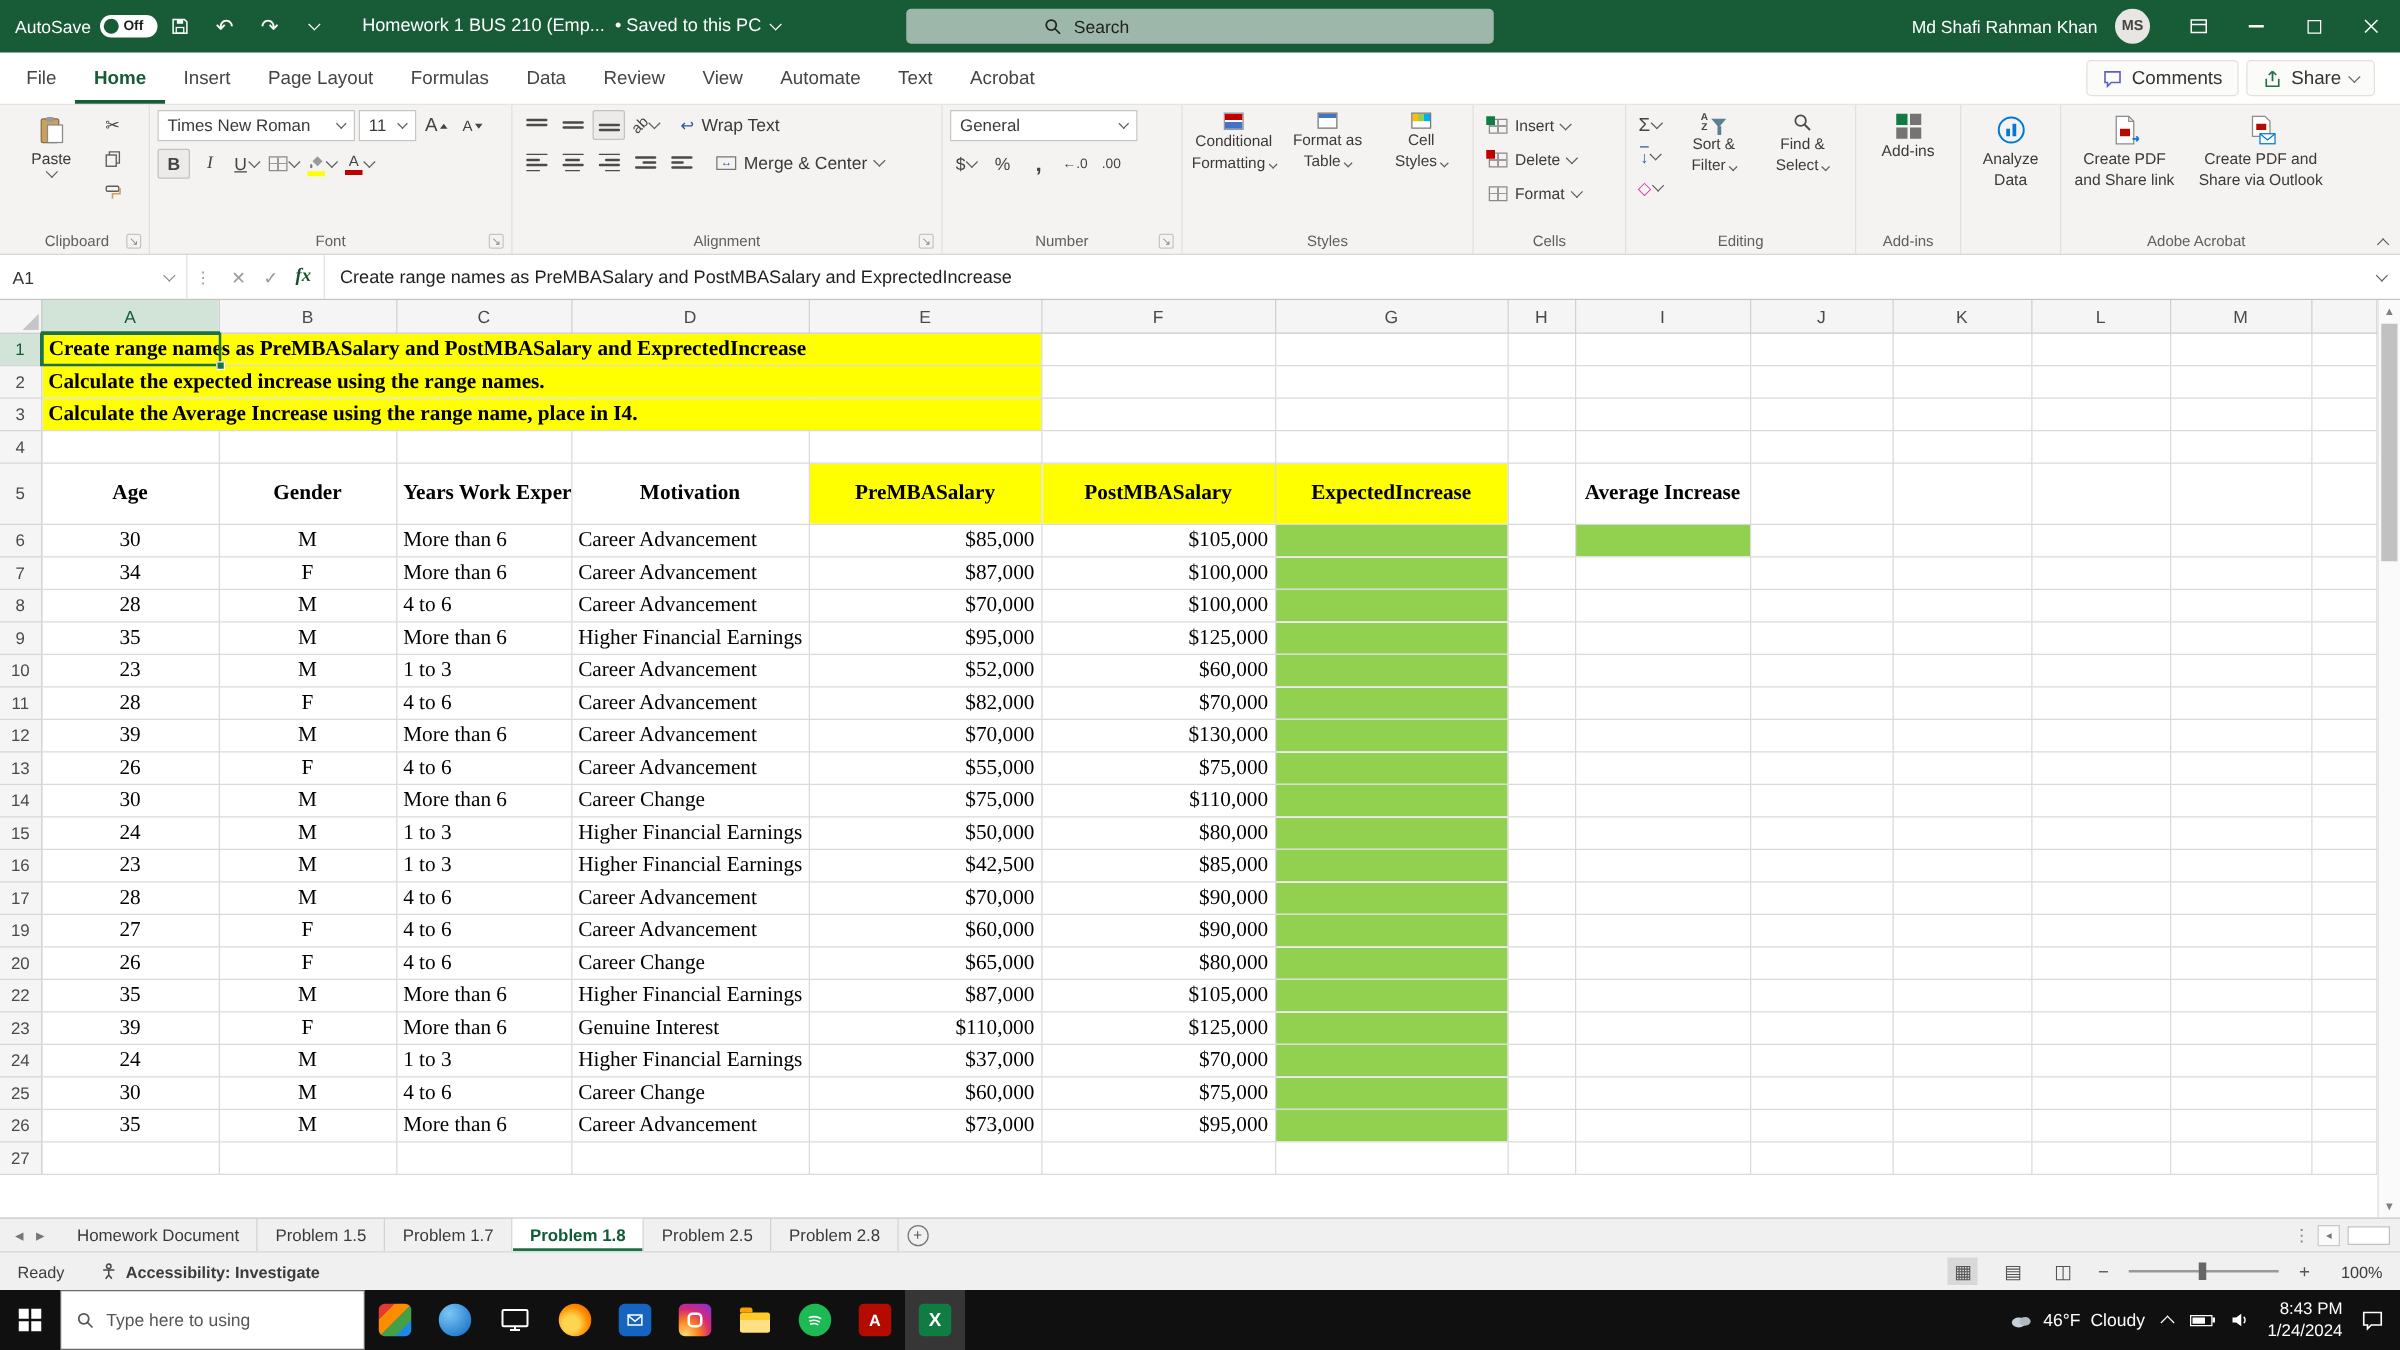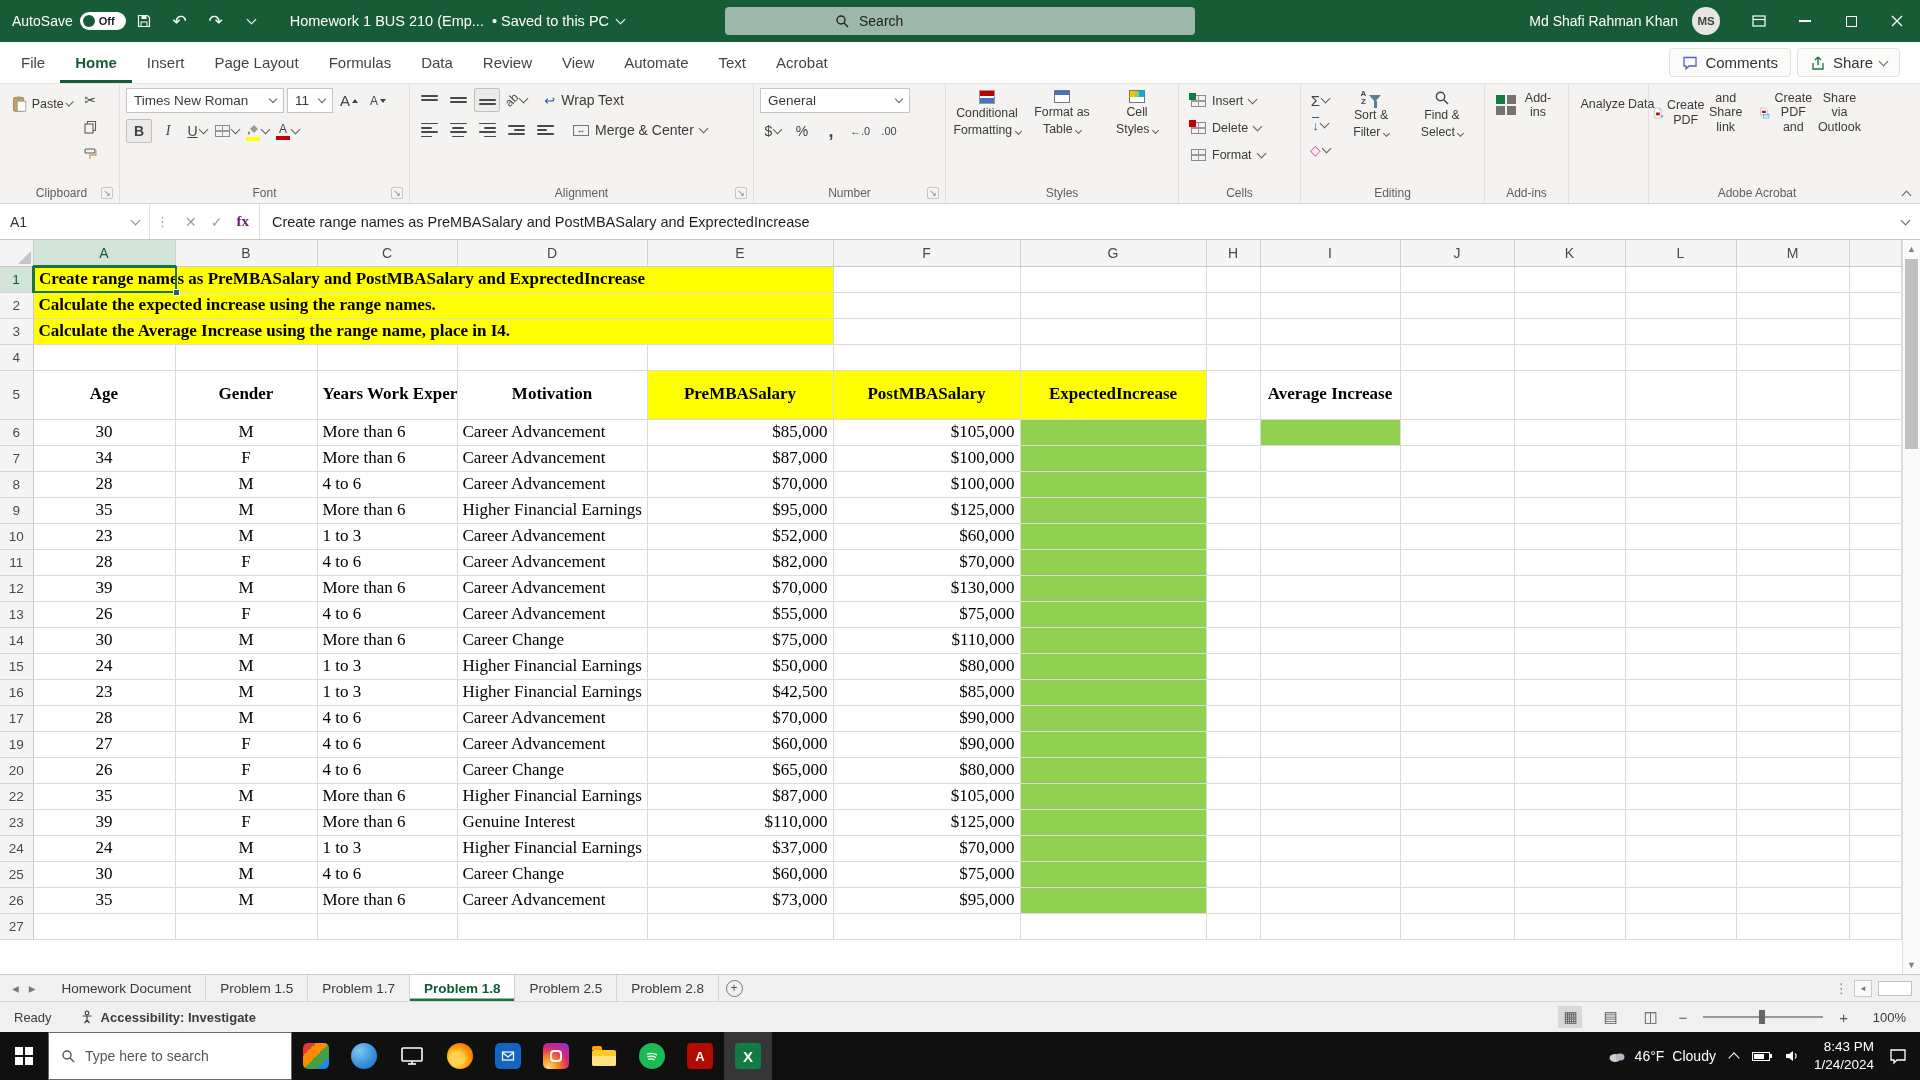--- a/index.html
+++ b/index.html
@@ -34,21 +34,21 @@
   .mb-btn{display:flex;align-items:center;gap:7px;font-size:15px;color:#333;padding:5px 12px;border-radius:4px;border:1px solid #E3E1DE;background:#FBFBFA}
 
   
   .ribbon{height:120px;background:#F4F3F1;display:flex;align-items:stretch;flex:0 0 auto;position:relative;border-bottom:1px solid #D8D6D3;padding-left:4px;font-size:12.5px;color:#3B3A39}
   .rgroup{display:flex;flex-direction:column;border-right:1px solid #E2E0DD;padding:4px 6px 0}
   .rcontent{flex:1;display:flex;gap:5px;align-items:flex-start}
   .rcontent.col{flex-direction:column;gap:6px}
   .hrow{display:flex;gap:3px;align-items:center}
   .glabel{height:21px;display:flex;align-items:center;justify-content:center;font-size:12px;color:#605E5C;position:relative;padding:0 4px}
   .launch{position:absolute;right:0;bottom:4px;font-size:9px;color:#8A8886;border:1px solid #C8C6C4;width:12px;height:12px;line-height:10px;text-align:center;border-radius:2px}
-  .bigbtn{width:62px;display:flex;flex-direction:row;align-items:center;gap:3px;padding-top:3px;text-align:center;line-height:1.15;border-radius:3px}
+  .bigbtn{width:62px;display:flex;flex-direction:column;align-items:center;gap:3px;padding-top:3px;text-align:right;line-height:1.15;border-radius:3px}
   .vstack{display:flex;flex-direction:column;gap:3px}
   .sbtn{min-width:26px;height:24px;display:flex;align-items:center;justify-content:center;border-radius:2px;font-size:14px;gap:2px;padding:0 2px}
   .sbtn.boxed{border:1px solid #C3C1BF;background:#EDEBE9}
   .fselect{height:25px;border:1px solid #C8C6C4;background:#fff;display:flex;align-items:center;justify-content:space-between;padding:0 7px;font-size:13.5px;gap:8px}
   .fselect .chev{width:6px;height:6px;border-width:1.3px;color:#605E5C}
   .gly{font-size:14px;color:#444}
   .bars{width:17px;display:flex;flex-direction:column;gap:2.6px}
   .bars i{height:1.8px;background:#4a4a4a;display:block;border-radius:1px}
   .bars.al-l{align-items:flex-start}.bars.al-c{align-items:center}.bars.al-r{align-items:flex-end}
   .medbtn{width:76px;display:flex;flex-direction:column;align-items:center;gap:2px;padding-top:2px;line-height:1.2;text-align:center;font-size:12.3px}
@@ -68,21 +68,21 @@
   .sortaz{display:flex;flex-direction:column;font-size:8px;font-weight:bold;color:#444;line-height:1}
   .addins-ic{display:grid;grid-template-columns:9px 9px;grid-template-rows:9px 9px;gap:2px}
   .addins-ic i{background:#767472}.addins-ic i:first-child{background:#107C41}
   .rib-collapse{position:absolute;right:10px;bottom:4px;color:#605E5C}
 
   
   .fbar{height:36px;background:#fff;border-bottom:1px solid #C8C6C4;display:flex;align-items:center;flex:0 0 auto}
   .namebox{width:150px;height:100%;display:flex;align-items:center;justify-content:space-between;padding:0 10px;font-size:14px;color:#333;border-right:1px solid #E1DFDD}
   .fdots{color:#9a9a9a;padding:0 6px;font-size:13px}
   .fbtns{display:flex;align-items:center;gap:14px;padding:0 10px;color:#9a9a9a;border-right:1px solid #E1DFDD;height:100%}
-  .fx{font-family:"Liberation Serif",serif;font-weight:bold;color:#701a75;font-size:15px}
+  .fx{font-family:"Liberation Serif",serif;font-style:italic;font-weight:bold;color:#14532d;font-size:15px}
   .ftext{padding-left:12px;font-size:14.5px;color:#201F1E;flex:1;white-space:nowrap;overflow:hidden}
   .fchev{width:30px;display:flex;justify-content:center;color:#605E5C}
 
   
   .sheet-area{flex:1;display:flex;overflow:hidden;background:#fff}
   .grid-wrap{flex:1;position:relative;overflow:hidden}
   table.sheet{border-collapse:collapse;table-layout:fixed;width:100%;font-family:"Liberation Serif",serif}
   table.sheet th{font-family:"Liberation Sans",sans-serif;font-weight:400;background:#F5F5F5;color:#4a4a4a}
   th.ch{font-size:14px;border-right:1px solid #D1D1D1;border-bottom:1px solid #C9C9C9}
   th.ch.selh{background:#D2E3D8;border-bottom:2.5px solid #1E7145;color:#0E5C36}
@@ -1164,21 +1164,21 @@
         <i></i>
         <i></i>
         <i></i>
       </span>
     </button>
   <div class="tsearch">
     <svg class="i14" viewBox="0 0 14 14">
         <circle cx="6" cy="6" r="4" fill="none" stroke="#555" stroke-width="1.4"></circle>
         <line x1="9" y1="9" x2="13" y2="13" stroke="#555" stroke-width="1.4"></line>
       </svg>
-    <span>Type here to search</span>
+    <span>Type here to using</span>
   </div>
   <button class="ticon">
       <span class="tile paint"></span>
     </button>
   <button class="ticon">
       <span class="circ edge"></span>
     </button>
   <button class="ticon">
     <svg class="i26" viewBox="0 0 26 26">
         <rect x="3" y="5" width="20" height="13" rx="1" fill="none" stroke="#fff" stroke-width="1.6"></rect>

